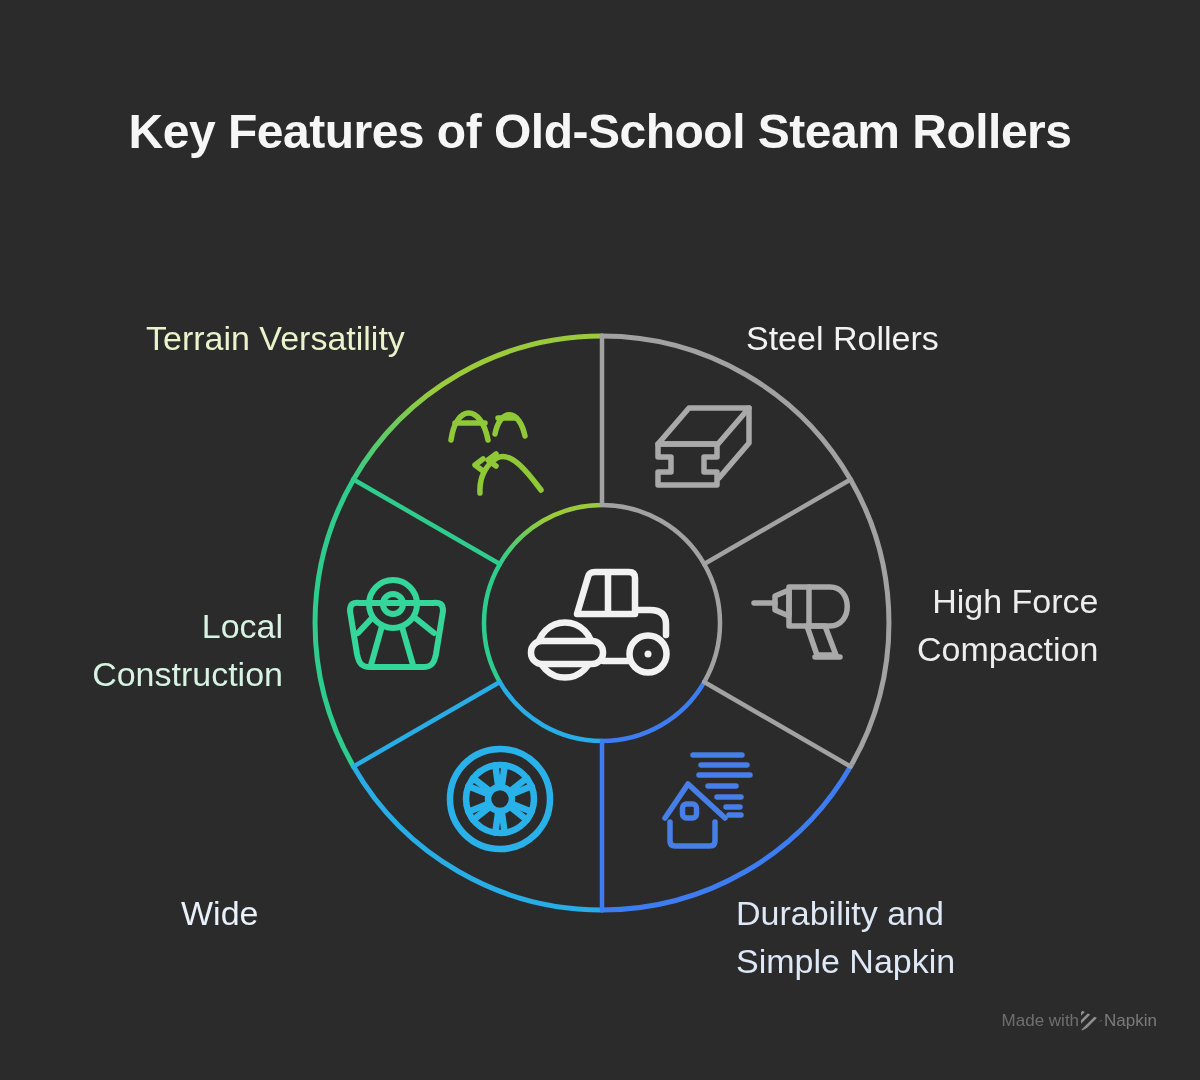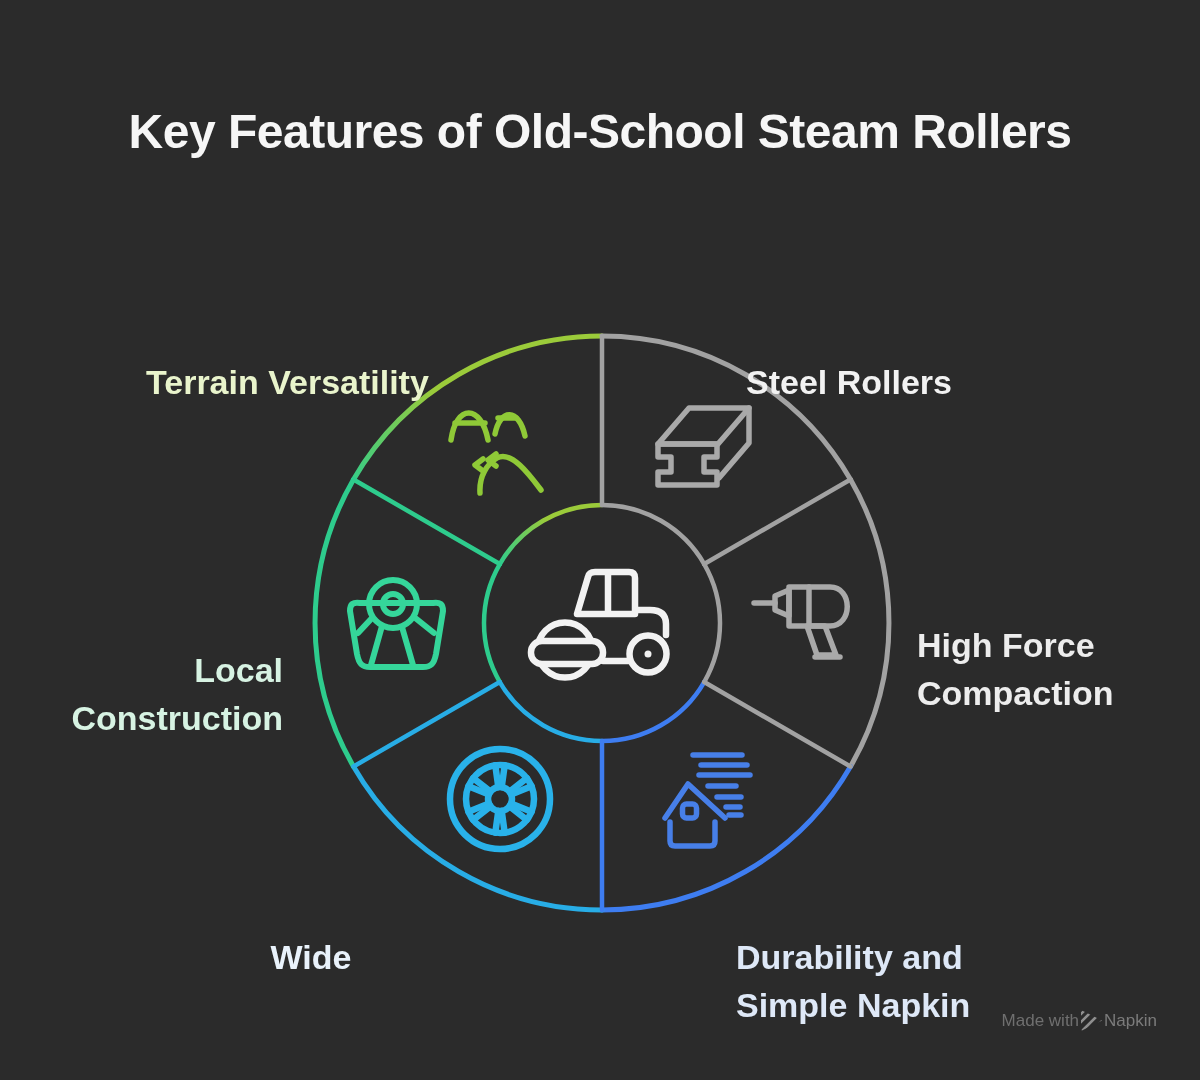--- a/index.html
+++ b/index.html
@@ -5,27 +5,27 @@
   html,body{margin:0;padding:0;background:#2b2b2b;}
   .canvas{
     position:relative;width:1200px;height:1080px;background:#2b2b2b;
     font-family:"Liberation Sans",sans-serif;overflow:hidden;
   }
   .title{
     position:absolute;left:0;right:0;top:104px;text-align:center;
     font-size:48px;font-weight:700;letter-spacing:-0.5px;color:#f6f6f6;
   }
   .wheel-svg{position:absolute;left:0;top:0;}
-  .seg-label{position:absolute;font-size:34px;line-height:48px;font-weight:700;margin-top:44px;}
+  .seg-label{position:absolute;font-size:34px;line-height:48px;font-weight:400;}
   .seg-label span{display:block;}
   .lbl-terrain{left:146px;top:314px;color:#e9f4cc;}
   .lbl-steel{left:746px;top:314px;color:#f2f2f2;}
-  .lbl-high{left:917px;top:577px;color:#ededed;}
+  .lbl-high{left:917px;top:577px;color:#ededed;text-align:right;}
   .lbl-durability{left:736px;top:889px;color:#dee8f7;}
-  .lbl-wide{left:171px;top:889px;width:280px;text-align:center;color:#e9f2fb;}
+  .lbl-wide{left:181px;top:889px;width:280px;text-align:left;color:#e9f2fb;}
   .lbl-local{left:33px;top:602px;width:250px;text-align:right;color:#d7f3e3;}
   .footer{
     position:absolute;top:1008px;right:43px;display:flex;align-items:center;
     font-size:17px;color:#6f6f6f;
   }
   .footer .brand{color:#7b7b7b;}
 </style>
 </head>
 <body>
 

